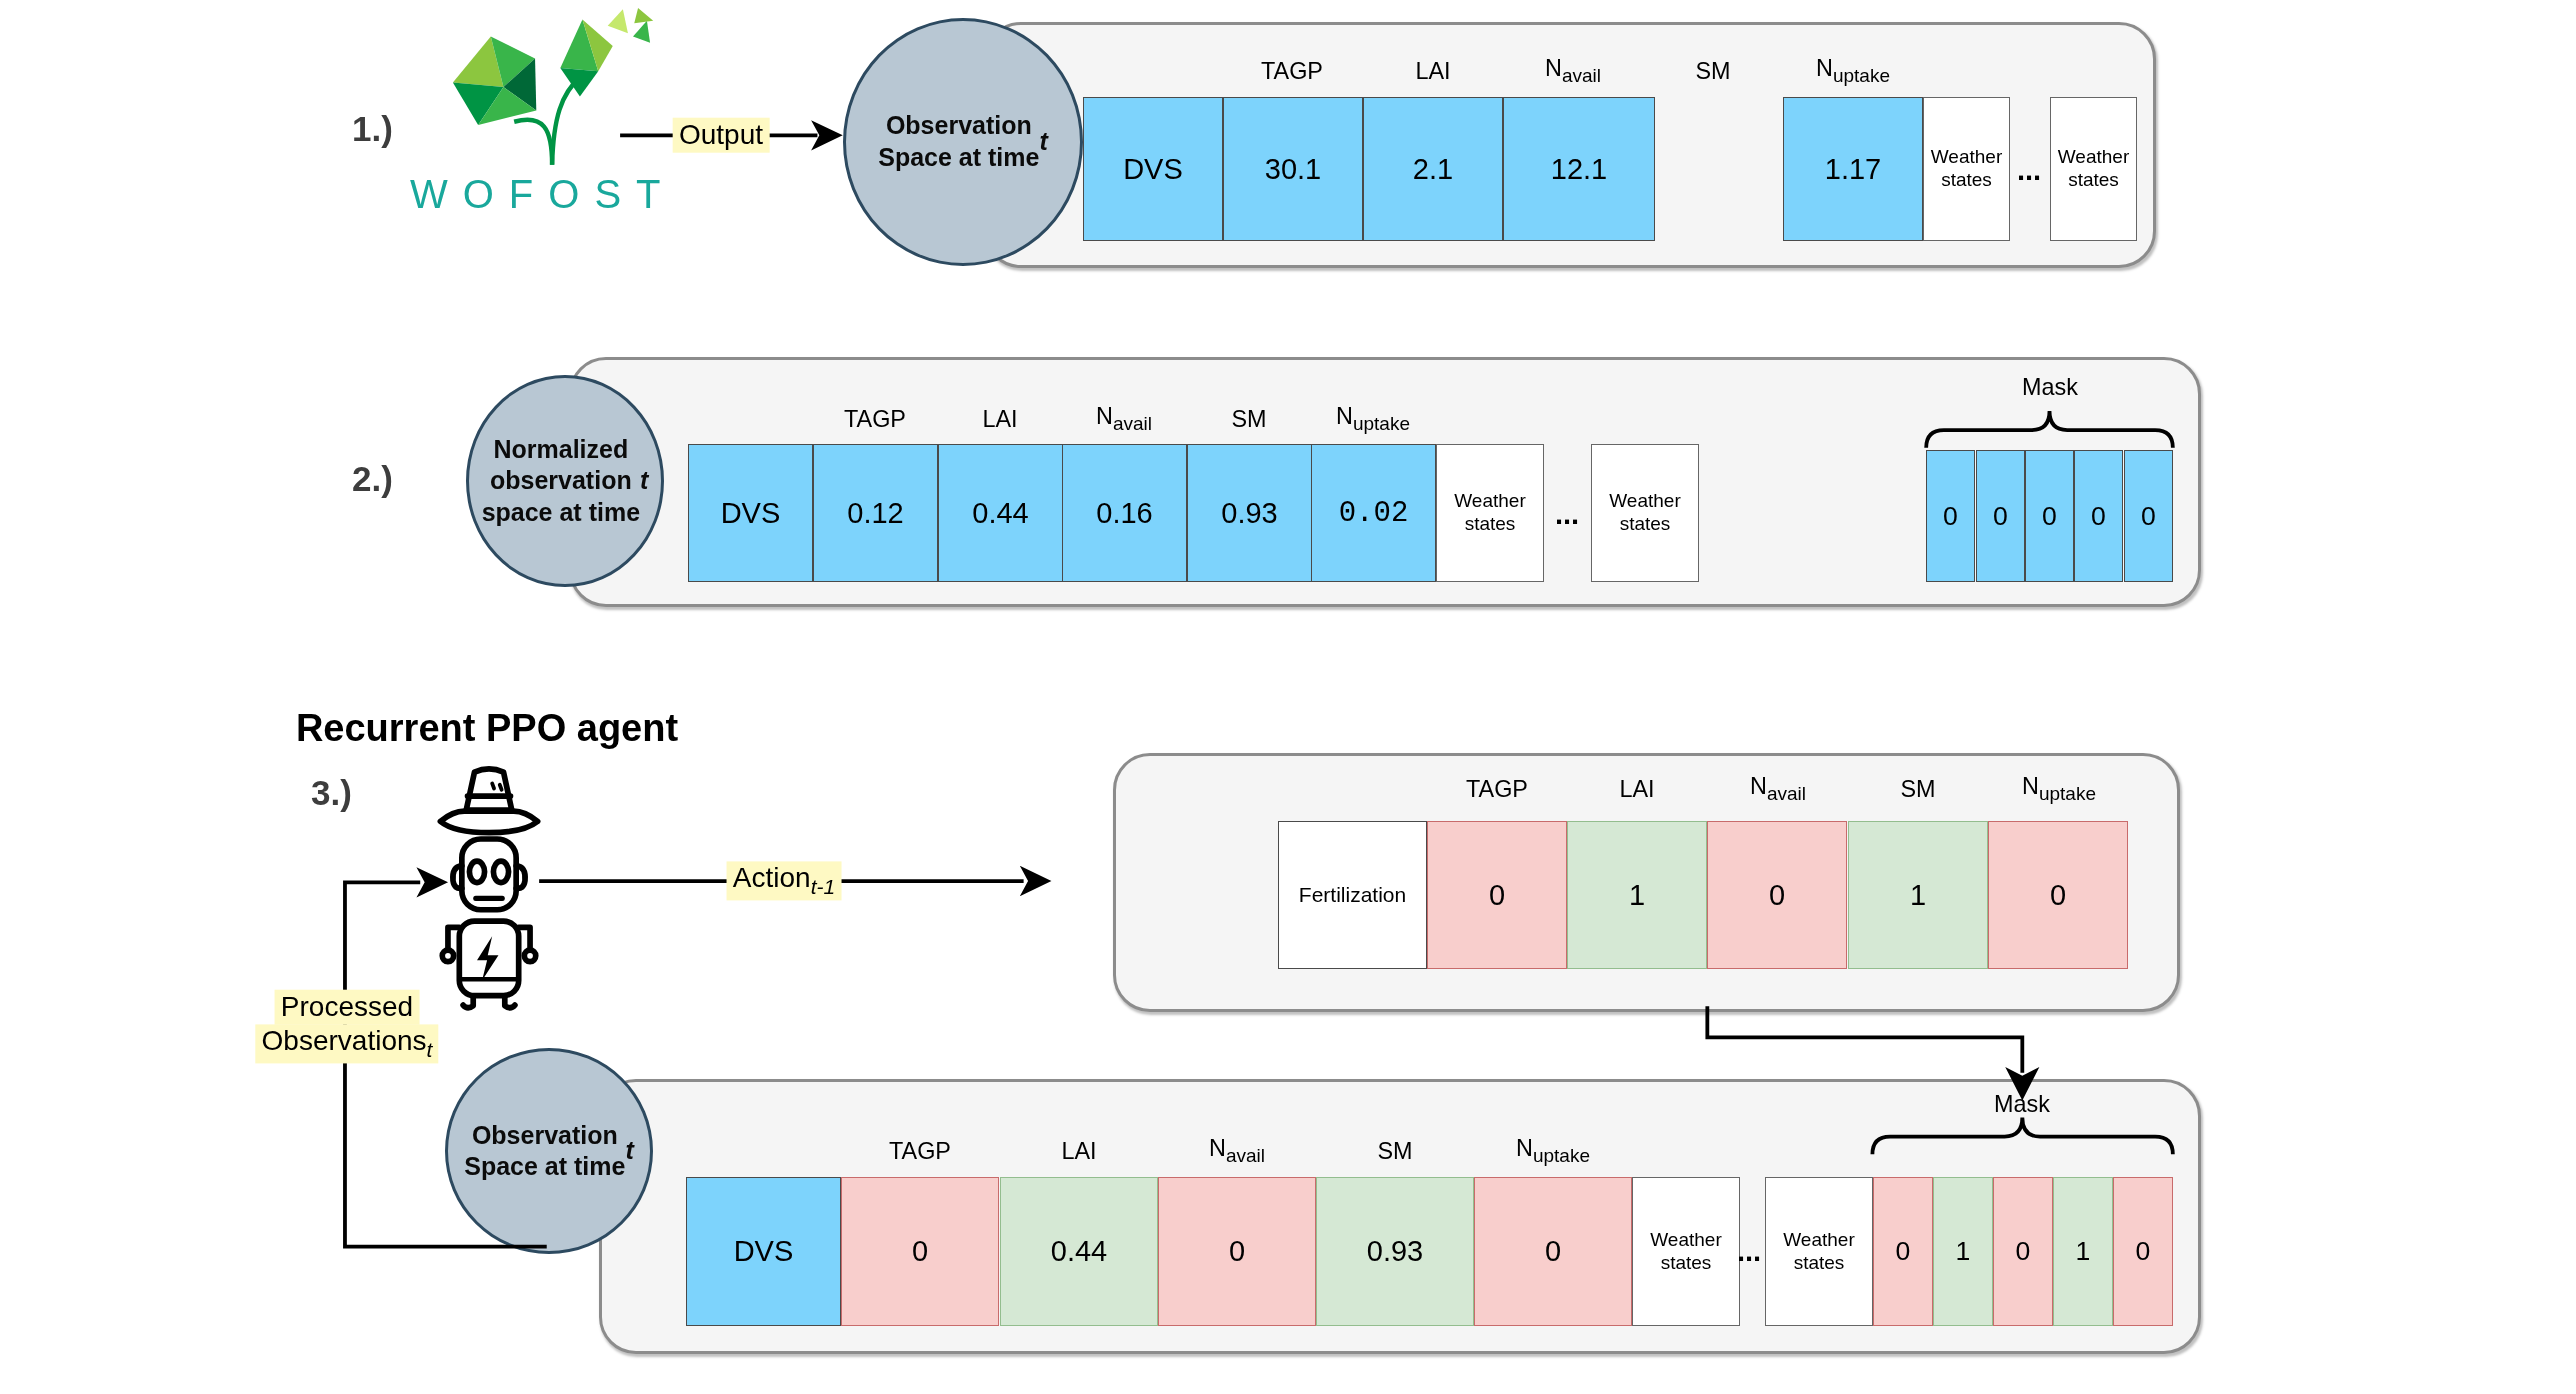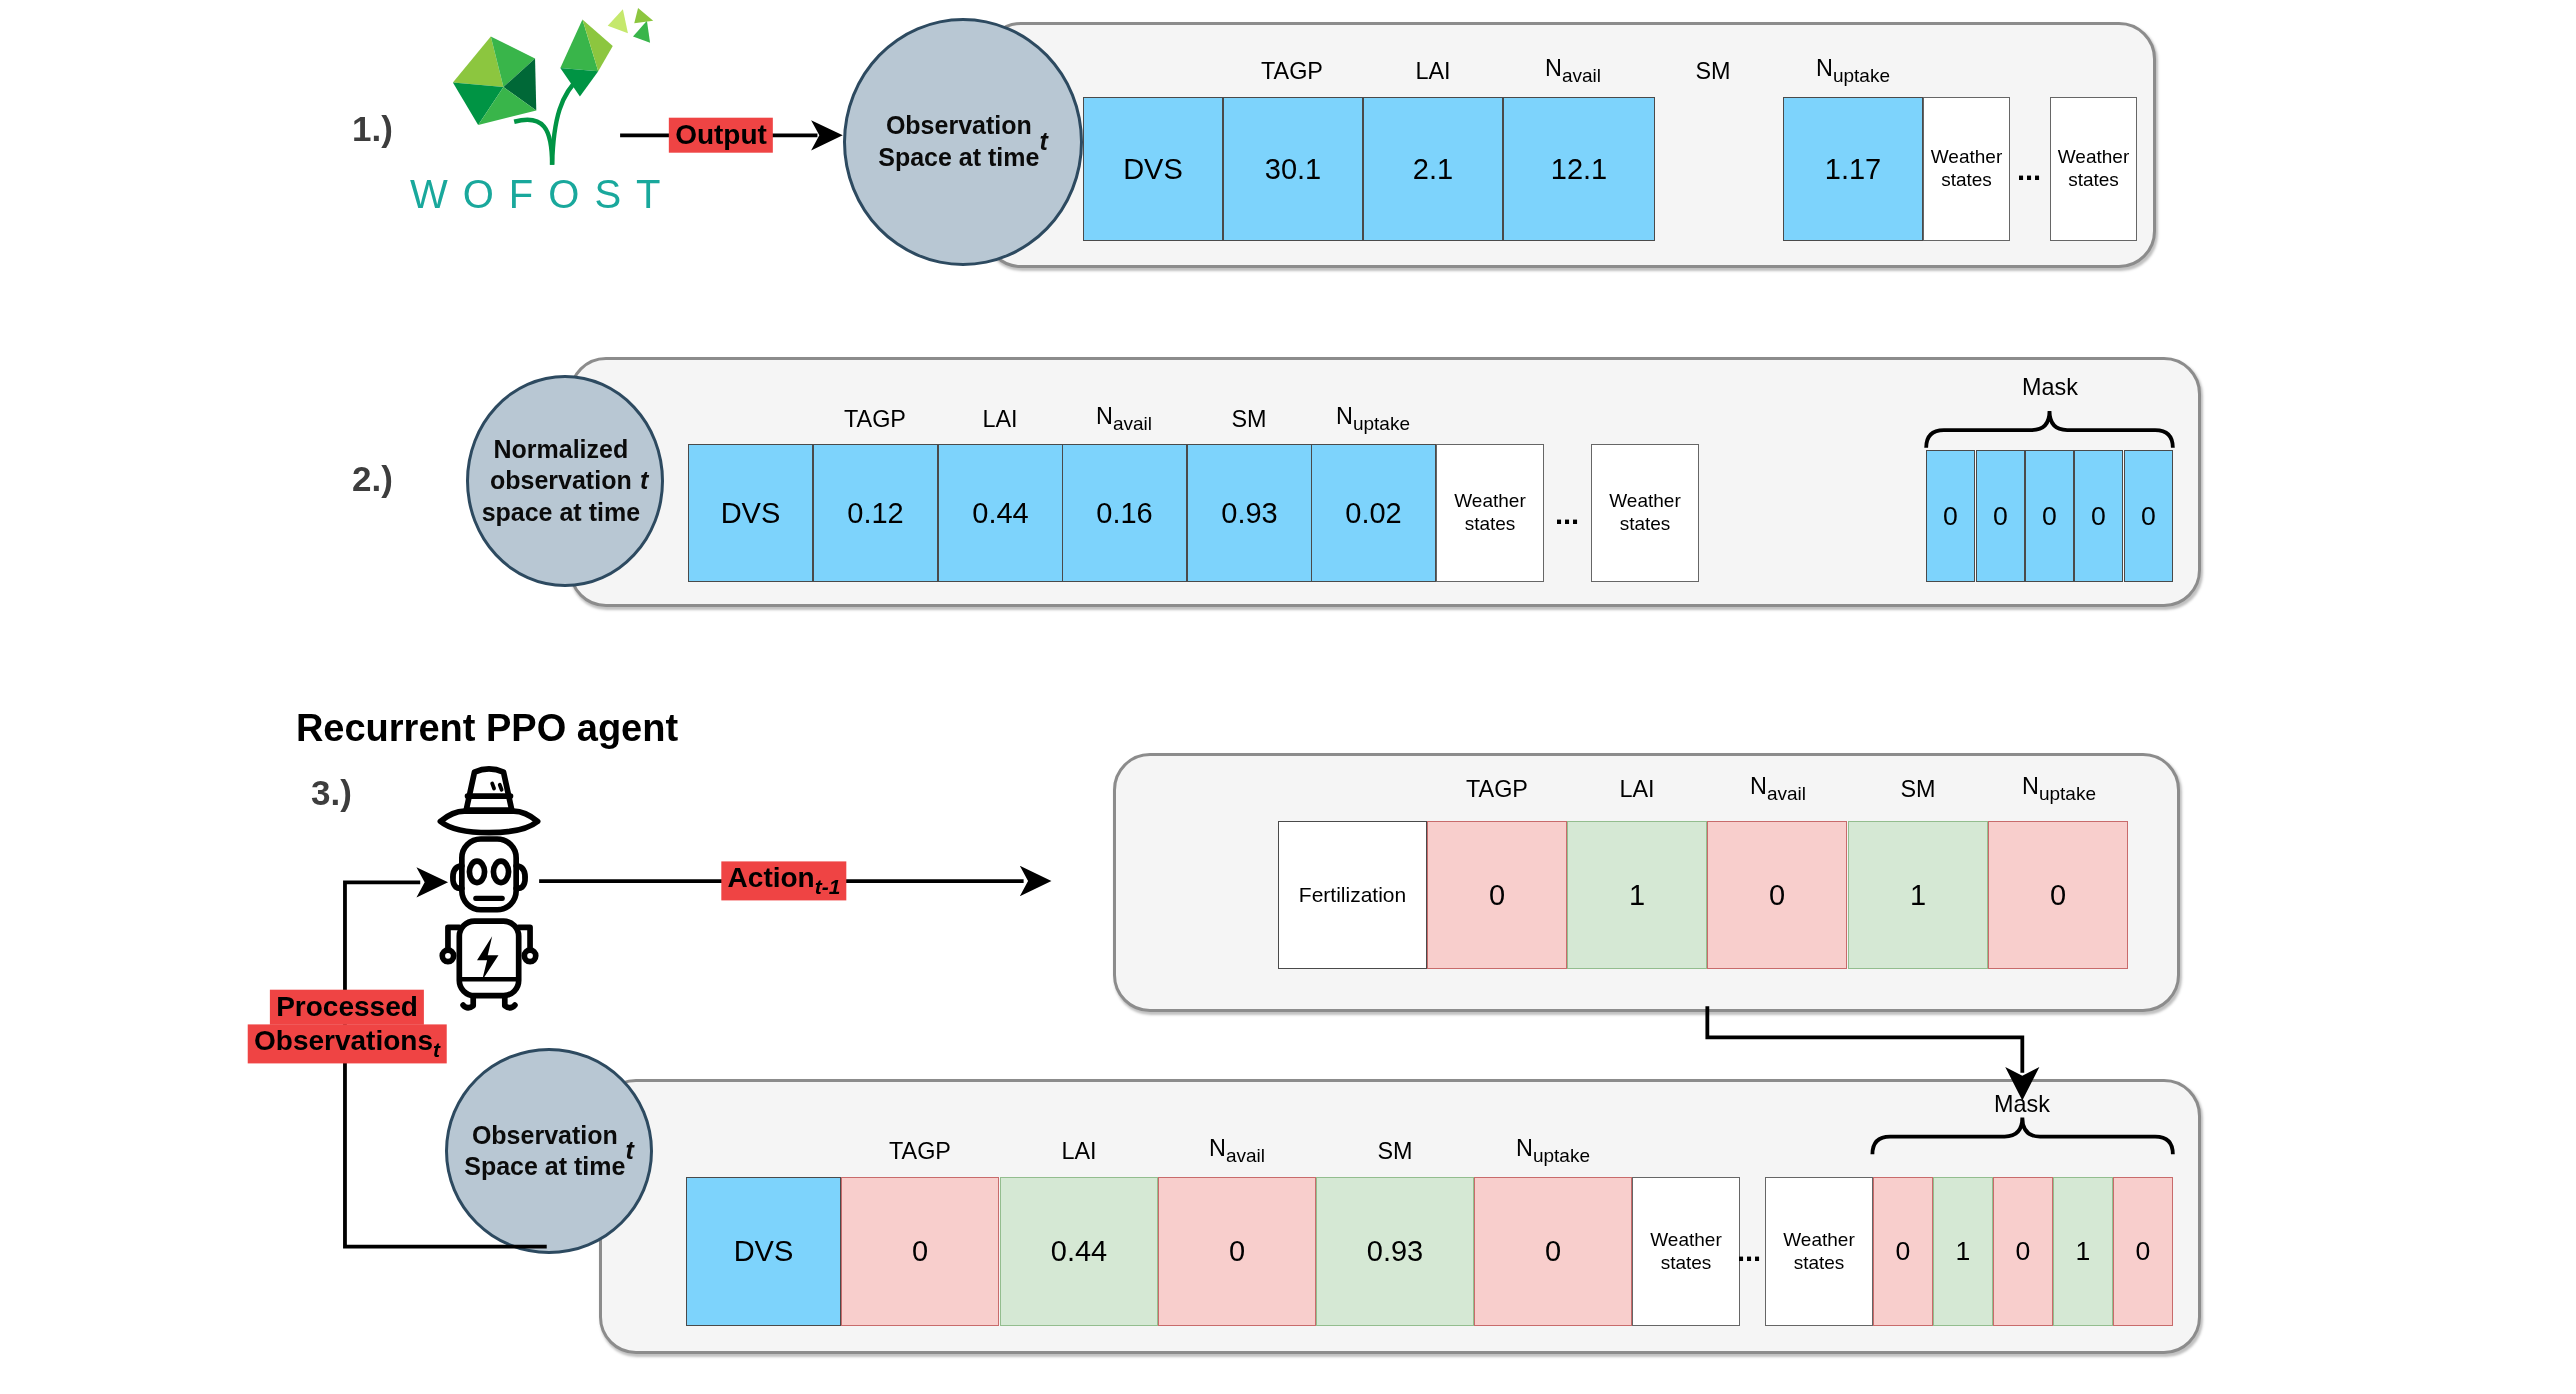--- a/index.html
+++ b/index.html
@@ -25,22 +25,22 @@
   .maskcell{border-width:1.3px; font-size:26.6px;}
 
   .hdr{position:absolute; transform:translate(-50%,-50%); font-size:23.4px; color:#000; z-index:2; white-space:nowrap;}
   .hdr sub{font-size:19px;}
 
   .weather{position:absolute; background:#fff; border:1.9px solid #666; box-sizing:border-box;
            display:flex; align-items:center; justify-content:center; text-align:center;
            font-size:19px; line-height:1.2; color:#000; z-index:2;}
   .dots{position:absolute; transform:translate(-50%,-50%); font-size:29px; font-weight:bold; color:#000; z-index:2;}
 
-  .flowlabel{position:absolute; transform:translate(-50%,-50%); font-size:28px; font-weight:bold;
-             color:#000; background:#ef4444; padding:1.3px 6.3px; z-index:6; white-space:nowrap;}
+  .flowlabel{position:absolute; transform:translate(-50%,-50%); font-size:28px; font-weight:normal;
+             color:#000; background:#fef9c3; padding:1.3px 6.3px; z-index:6; white-space:nowrap;}
   .flowlabel sub{font-size:21px; font-style:italic;}
   .masklabel{position:absolute; transform:translate(-50%,-50%); font-size:23.4px; color:#000; z-index:2;}
   .title{position:absolute; transform:translateX(-50%); font-size:38px; font-weight:bold; color:#000; z-index:2; white-space:nowrap;}
 
   .wofost-text{position:absolute; font-size:40px; letter-spacing:15px; color:#19A89C; z-index:2; font-weight:400;}
 
   #connectors{position:absolute; left:0; top:0; z-index:5; pointer-events:none;}
   .logo-svg, .robot-svg{position:absolute; z-index:2;}
 </style>
 </head>
@@ -191,21 +191,21 @@
     <div class="cell white" style="left: 1083px; top: 97px; width: 140px; height: 144px;">DVS</div>
     <div class="cell white" style="left: 1223px; top: 97px; width: 140px; height: 144px;">30.1</div>
     <div class="cell white" style="left: 1363px; top: 97px; width: 140px; height: 144px;">2.1</div>
     <div class="cell white" style="left: 1503px; top: 97px; width: 152px; height: 144px;">12.1</div>
     <div class="cell white" style="left: 1783px; top: 97px; width: 140px; height: 144px;">1.17</div>
     <div class="cell white" style="left: 688px; top: 444px; width: 125px; height: 138px;">DVS</div>
     <div class="cell white" style="left: 813px; top: 444px; width: 125px; height: 138px;">0.12</div>
     <div class="cell white" style="left: 938px; top: 444px; width: 125px; height: 138px;">0.44</div>
     <div class="cell white" style="left: 1062px; top: 444px; width: 125px; height: 138px;">0.16</div>
     <div class="cell white" style="left: 1187px; top: 444px; width: 125px; height: 138px;">0.93</div>
-    <div class="cell white" style="left: 1311px; top: 444px; width: 125px; height: 138px;">0.02</div>
+    <div class="cell white" style="left: 1311px; top: 444px; width: 125px; height: 138px; font-family: Liberation Mono, monospace;">0.02</div>
     <div class="cell white maskcell" style="left: 1926px; top: 450px; width: 49px; height: 132px;">0</div>
     <div class="cell white maskcell" style="left: 1976px; top: 450px; width: 49px; height: 132px;">0</div>
     <div class="cell white maskcell" style="left: 2025px; top: 450px; width: 49px; height: 132px;">0</div>
     <div class="cell white maskcell" style="left: 2074px; top: 450px; width: 49px; height: 132px;">0</div>
     <div class="cell white maskcell" style="left: 2124px; top: 450px; width: 49px; height: 132px;">0</div>
     <div class="cell red" style="left: 1427px; top: 821px; width: 140px; height: 148px;">0</div>
     <div class="cell green" style="left: 1567px; top: 821px; width: 140px; height: 148px;">1</div>
     <div class="cell red" style="left: 1707px; top: 821px; width: 140px; height: 148px;">0</div>
     <div class="cell green" style="left: 1848px; top: 821px; width: 140px; height: 148px;">1</div>
     <div class="cell red" style="left: 1988px; top: 821px; width: 140px; height: 148px;">0</div>

